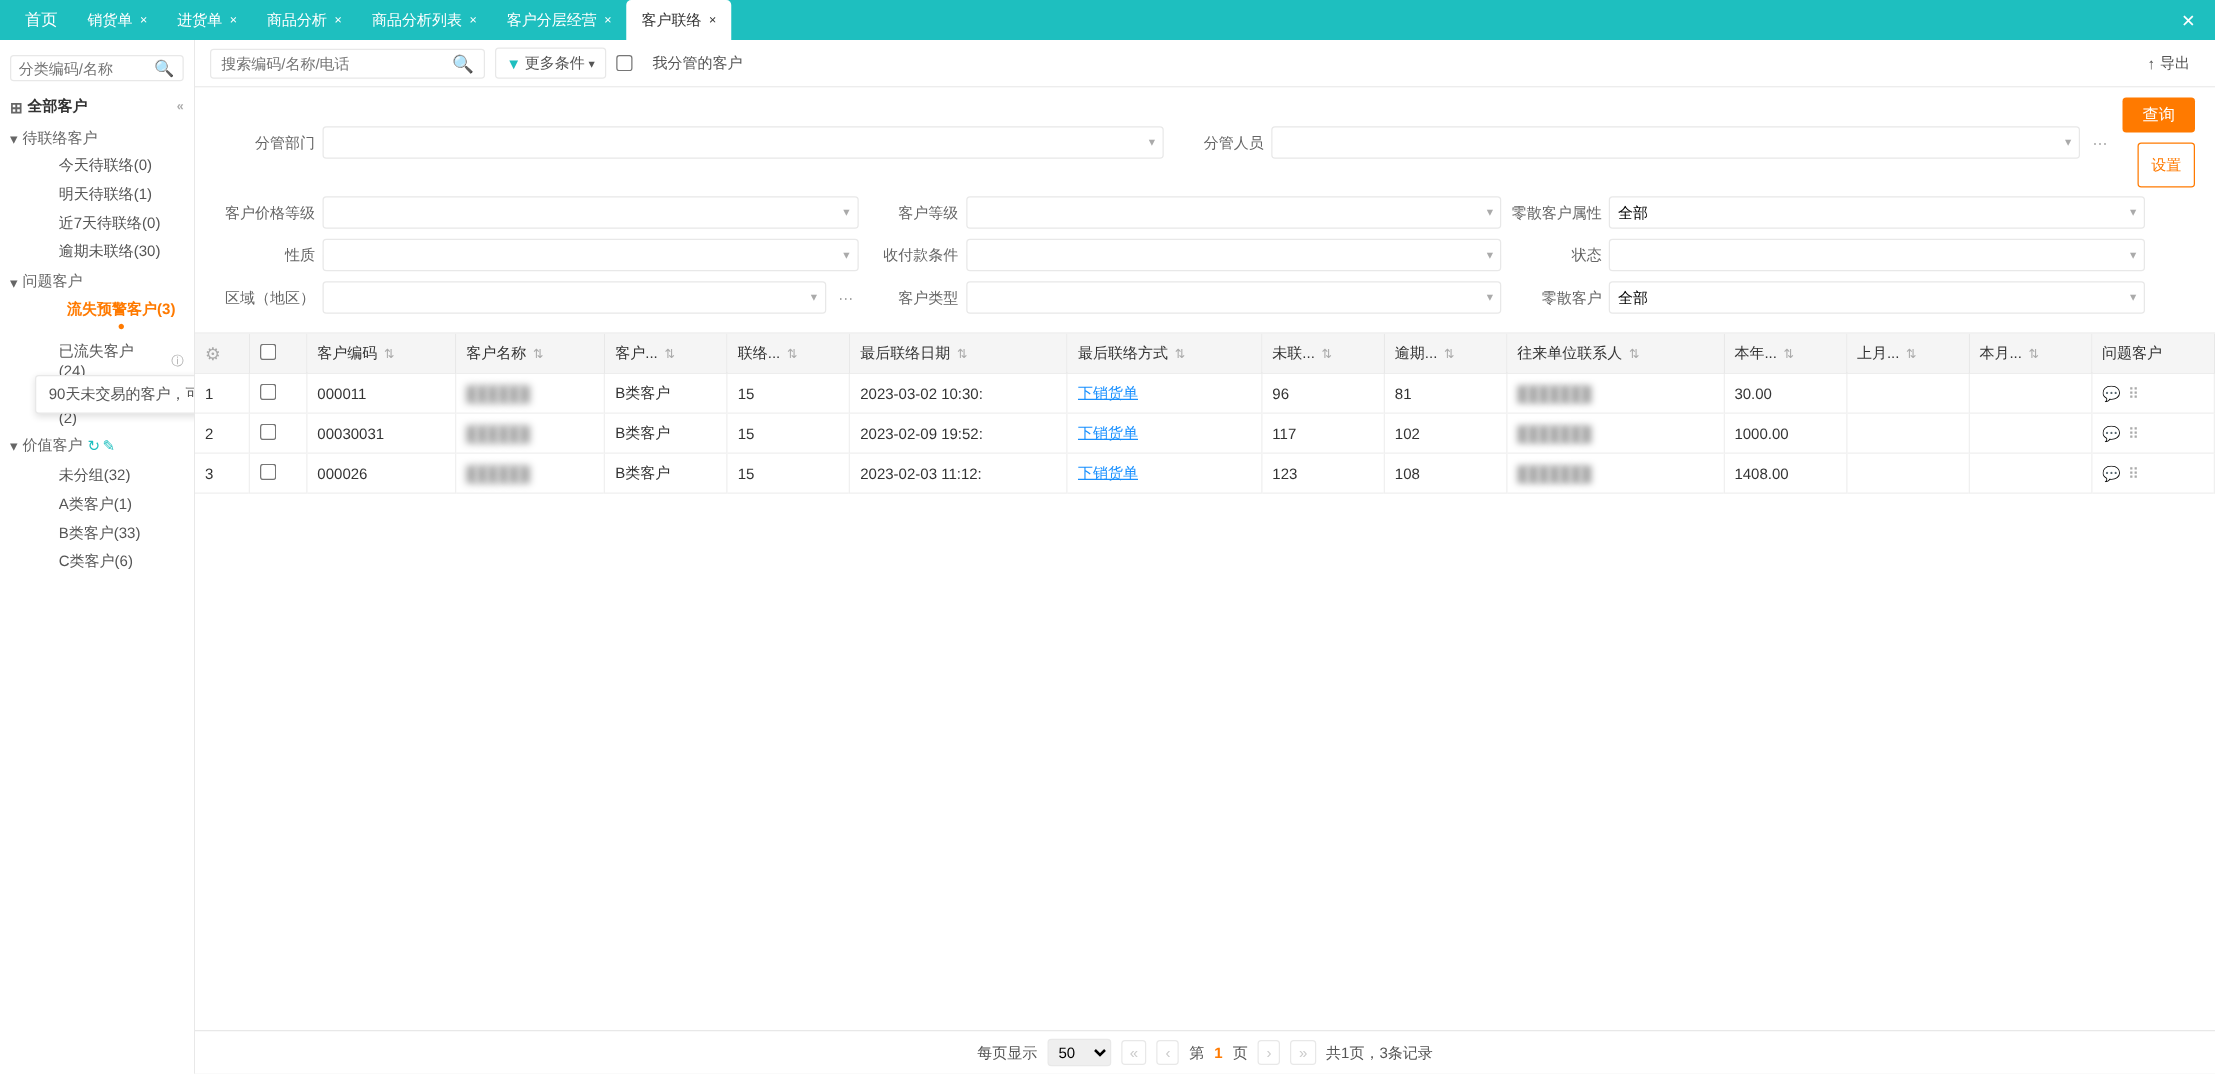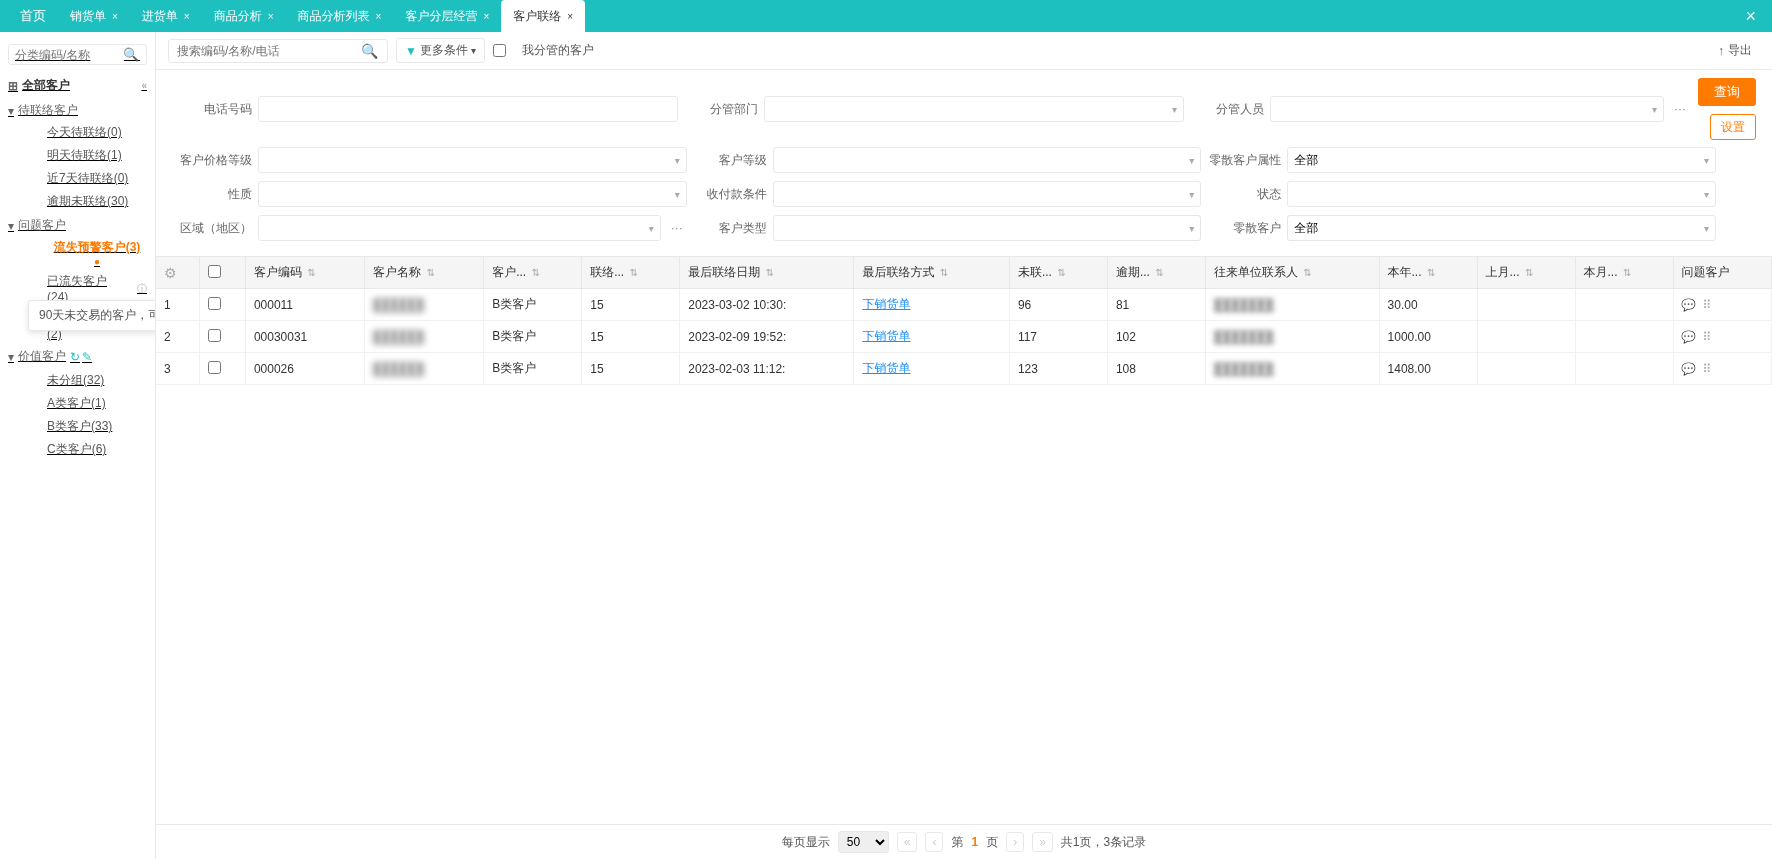--- a/index.html
+++ b/index.html
@@ -115,21 +115,21 @@
     .filter-select .arrow { color: #aaa; font-size: 10px; }
     .filter-more { color: #888; cursor: pointer; padding: 0 4px; }
 
     .query-btn {
       background: #ff7a00; color: #fff; border: none; border-radius: 3px;
       padding: 4px 16px; cursor: pointer; font-size: 13px; height: 28px;
     }
     .settings-btn {
       background: #fff; color: #ff7a00; border: 1px solid #ff7a00; border-radius: 3px;
       padding: 4px 10px; cursor: pointer; font-size: 12px; margin-top: 4px; display: block;
-      height: 26px;
+      height: 36px;
     }
     .btn-col { display: flex; flex-direction: column; align-items: flex-end; gap: 4px; margin-left: 8px; }
 
     
     .table-wrap { flex: 1; overflow: auto; background: #fff; margin: 0; }
     table { width: 100%; border-collapse: collapse; font-size: 12px; }
     thead tr { background: #f5f5f5; }
     thead th {
       padding: 7px 8px; text-align: left; border-bottom: 1px solid #e8e8e8;
       border-right: 1px solid #e8e8e8; white-space: nowrap; color: #333; font-weight: normal;
@@ -195,21 +195,21 @@
   <div class="nav-tab active">
     <span>客户联络</span>
     <span class="close-icon">×</span>
   </div>
   <div class="nav-spacer"></div>
   <div class="nav-close">×</div>
 </div>
 
 <div class="main-layout">
 
-  <div class="sidebar" style="position:relative;text-decoration:underline;">
+  <div class="sidebar" style="position:relative;">
     <div class="sidebar-search">
       <input type="text" placeholder="分类编码/名称" style="">
       <span class="search-icon">🔍</span>
     </div>
 
     <div class="sidebar-group-header">
       <span class="grid-icon">⊞</span>
       <span>全部客户</span>
       <span class="collapse-icon">«</span>
     </div>
@@ -272,24 +272,20 @@
       </div>
       <div class="export-btn">
         <span>↑</span>
         <span>导出</span>
       </div>
     </div>
 
     <div class="adv-filter">
 
       <div class="adv-filter-row">
-        <div class="filter-field">
-          <span class="filter-label">电话号码</span>
-          <input class="filter-input" type="text" style="">
-        </div>
         <div class="filter-field">
           <span class="filter-label">分管部门</span>
           <div class="filter-select">
             <span></span>
             <span class="arrow">▾</span>
           </div>
         </div>
         <div class="filter-field">
           <span class="filter-label">分管人员</span>
           <div class="filter-select">

